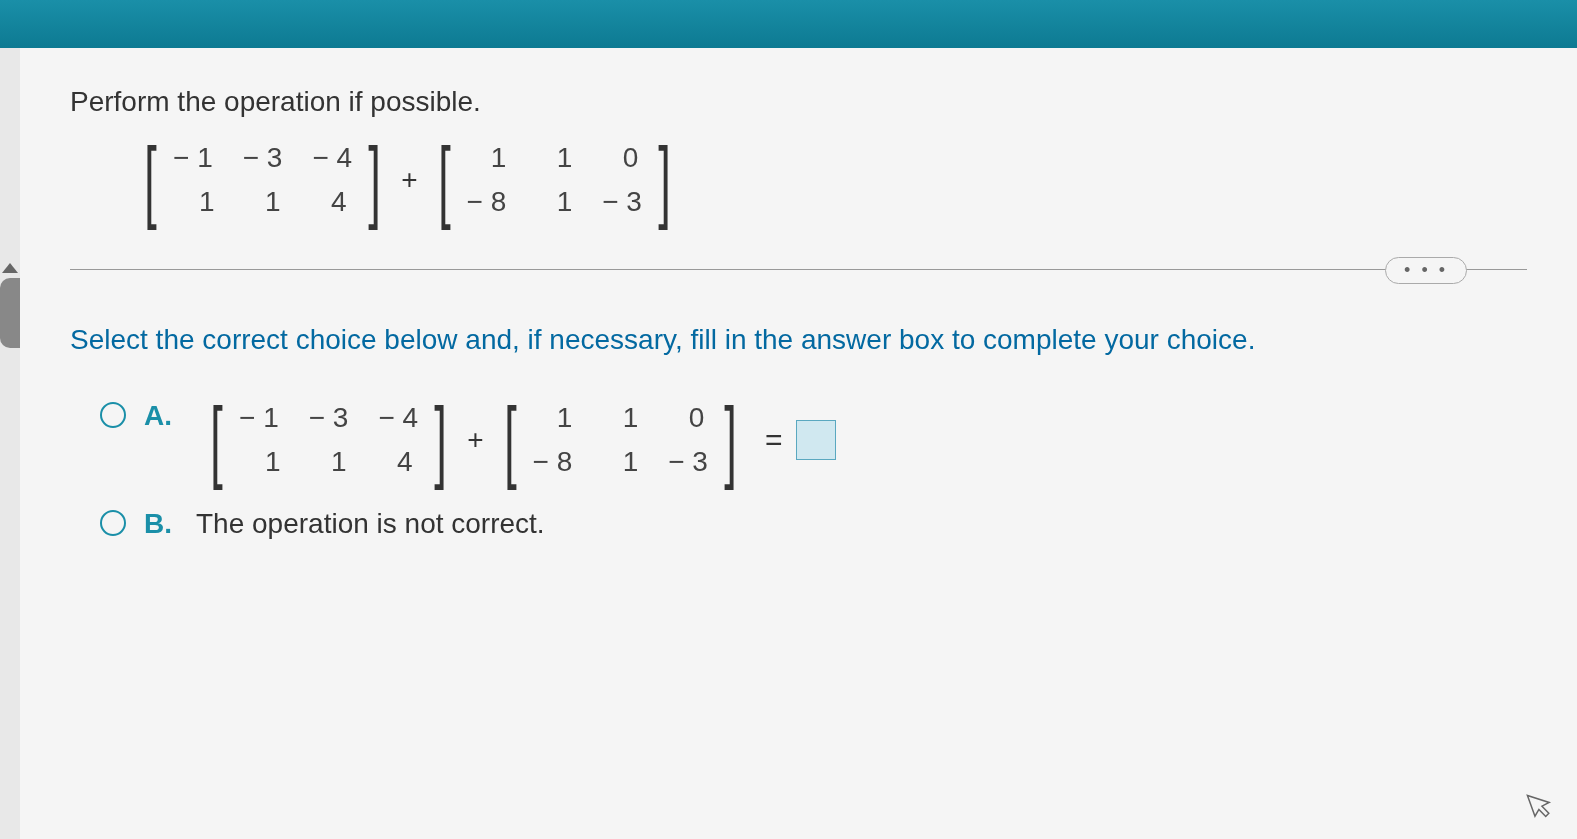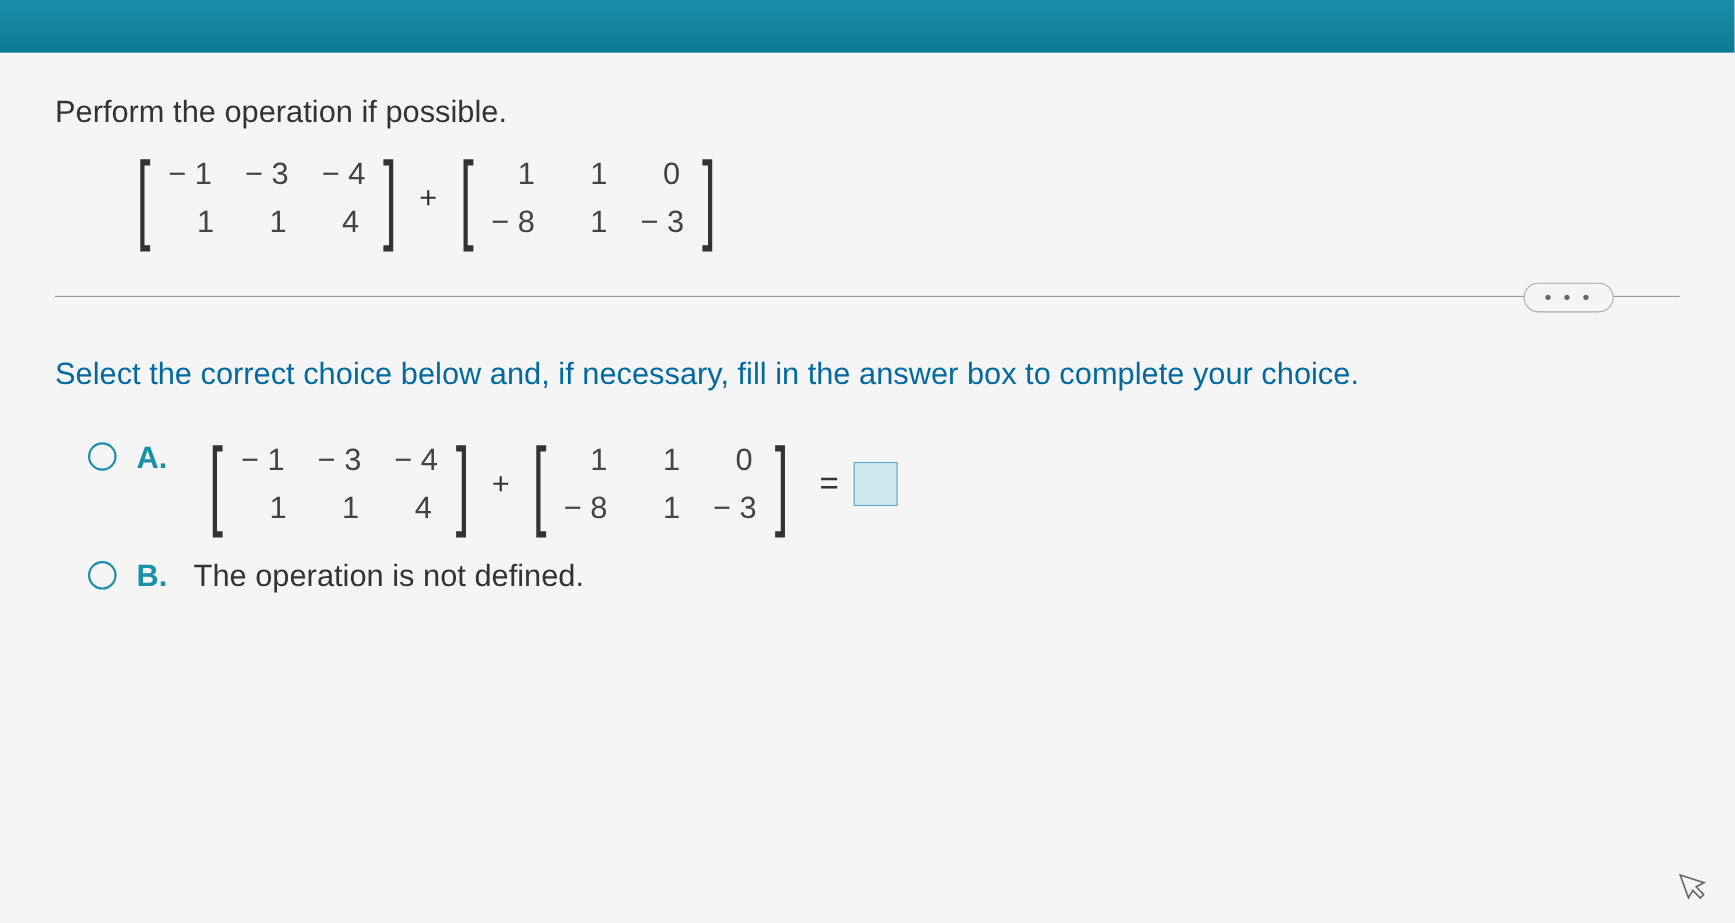--- a/index.html
+++ b/index.html
@@ -15,21 +15,20 @@
     overflow: hidden;
   }
   .top-bar {
     height: 48px;
     background: linear-gradient(to bottom, #1a8fa8, #0d7a92);
     width: 100%;
   }
   .content-wrapper {
     display: flex;
     height: calc(100% - 48px);
-    flex-direction: column;
   }
   .left-gutter {
     width: 20px;
     background: #e8e8e8;
     position: relative;
   }
   .scroll-thumb {
     position: absolute;
     left: 0;
     top: 230px;
@@ -282,21 +281,21 @@
           <span class="bracket-right">]</span>
         </span>
         <span class="equals-sign">=</span>
         <span class="answer-box"></span>
       </div>
     </div>
 
     <div class="choice-row">
       <div class="radio-circle"></div>
       <div class="choice-label">B.</div>
-      <div class="choice-b-text">The operation is not defined.</div>
+      <div class="choice-b-text">The operation is not correct.</div>
     </div>
 
     <div class="cursor-icon">
       <svg width="28" height="32" viewBox="0 0 28 32">
         <path d="M 4 2 L 4 24 L 10 19 L 14 28 L 18 26 L 14 17 L 22 16 Z" fill="none" stroke="#666" stroke-width="1.5"></path>
       </svg>
     </div>
 
   </div>
 </div>

